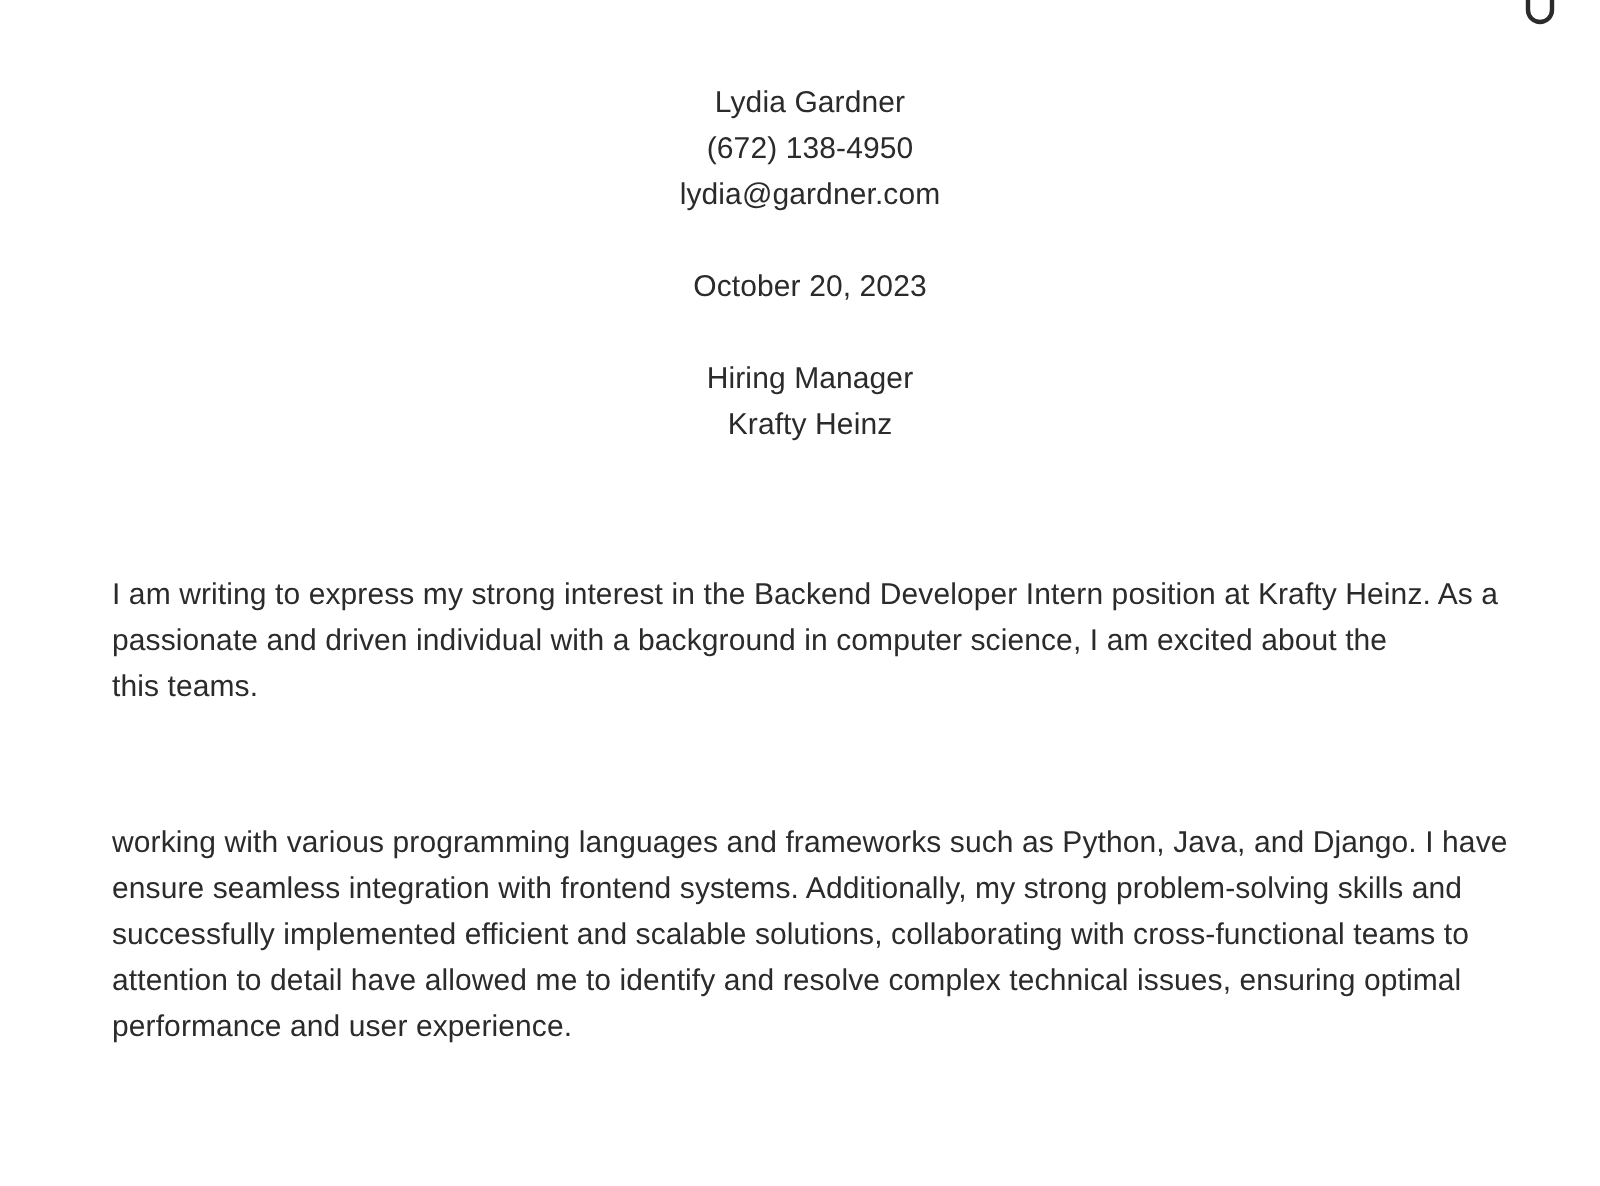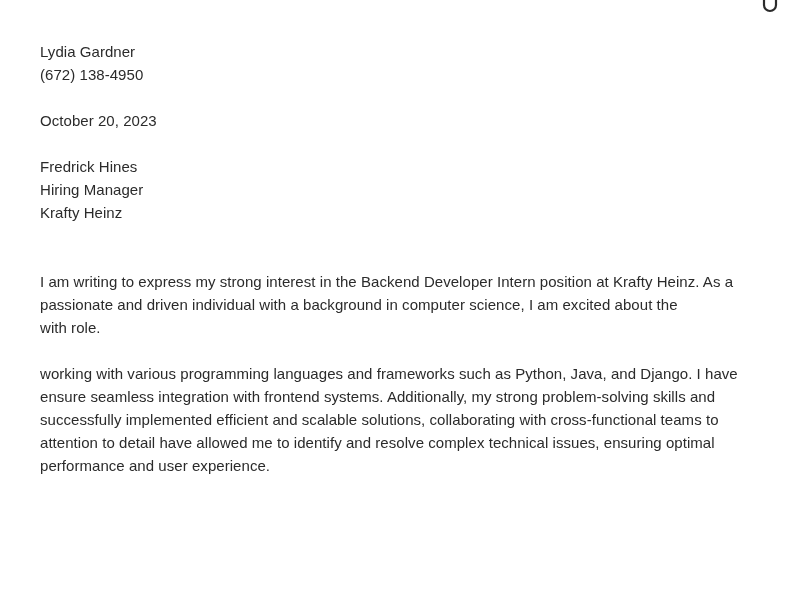--- a/index.html
+++ b/index.html
@@ -24,67 +24,67 @@
       height: 22px;
     }
     .letter {
       position: absolute;
       left: 40px;
       top: 40px;
       width: 730px;
       line-height: 23px;
       letter-spacing: 0.05px;
     }
-    .block { margin: 0; }
+    .block { margin: 0; text-align: center; }
     .line { display: block; white-space: nowrap; }
     .spacer { height: 23px; }
     .para {
-      margin: 0;
+      margin: 16px;
       white-space: normal;
     }
   </style>
 </head>
 <body>
 
 <span class="corner-icon">
   <svg width="20" height="22" viewBox="0 0 20 22">
     <path d="M4 0 V13 a6 6 0 0 0 12 0 V0" fill="none" stroke="#2b2b2b" stroke-width="2.2"></path>
   </svg>
 </span>
 
 <div class="letter">
 
   <div class="block">
     <span class="line">Lydia Gardner</span>
     <span class="line">(672) 138-4950</span>
+    <span class="line">lydia@gardner.com</span>
   </div>
 
   <div class="spacer"></div>
 
   <div class="block">
     <span class="line">October 20, 2023</span>
   </div>
 
   <div class="spacer"></div>
 
   <div class="block">
-    <span class="line">Fredrick Hines</span>
     <span class="line">Hiring Manager</span>
     <span class="line">Krafty Heinz</span>
   </div>
 
   <div class="spacer"></div>
 
 
   <div class="spacer"></div>
 
   <div class="para">
     <span class="line">I am writing to express my strong interest in the Backend Developer Intern position at Krafty Heinz. As a</span>
     <span class="line">passionate and driven individual with a background in computer science, I am excited about the</span>
-    <span class="line">with role.</span>
+    <span class="line">this teams.</span>
   </div>
 
   <div class="spacer"></div>
 
   <div class="para">
     <span class="line">working with various programming languages and frameworks such as Python, Java, and Django. I have</span>
     <span class="line">ensure seamless integration with frontend systems. Additionally, my strong problem-solving skills and</span>
     <span class="line">successfully implemented efficient and scalable solutions, collaborating with cross-functional teams to</span>
     <span class="line">attention to detail have allowed me to identify and resolve complex technical issues, ensuring optimal</span>
     <span class="line">performance and user experience.</span>

